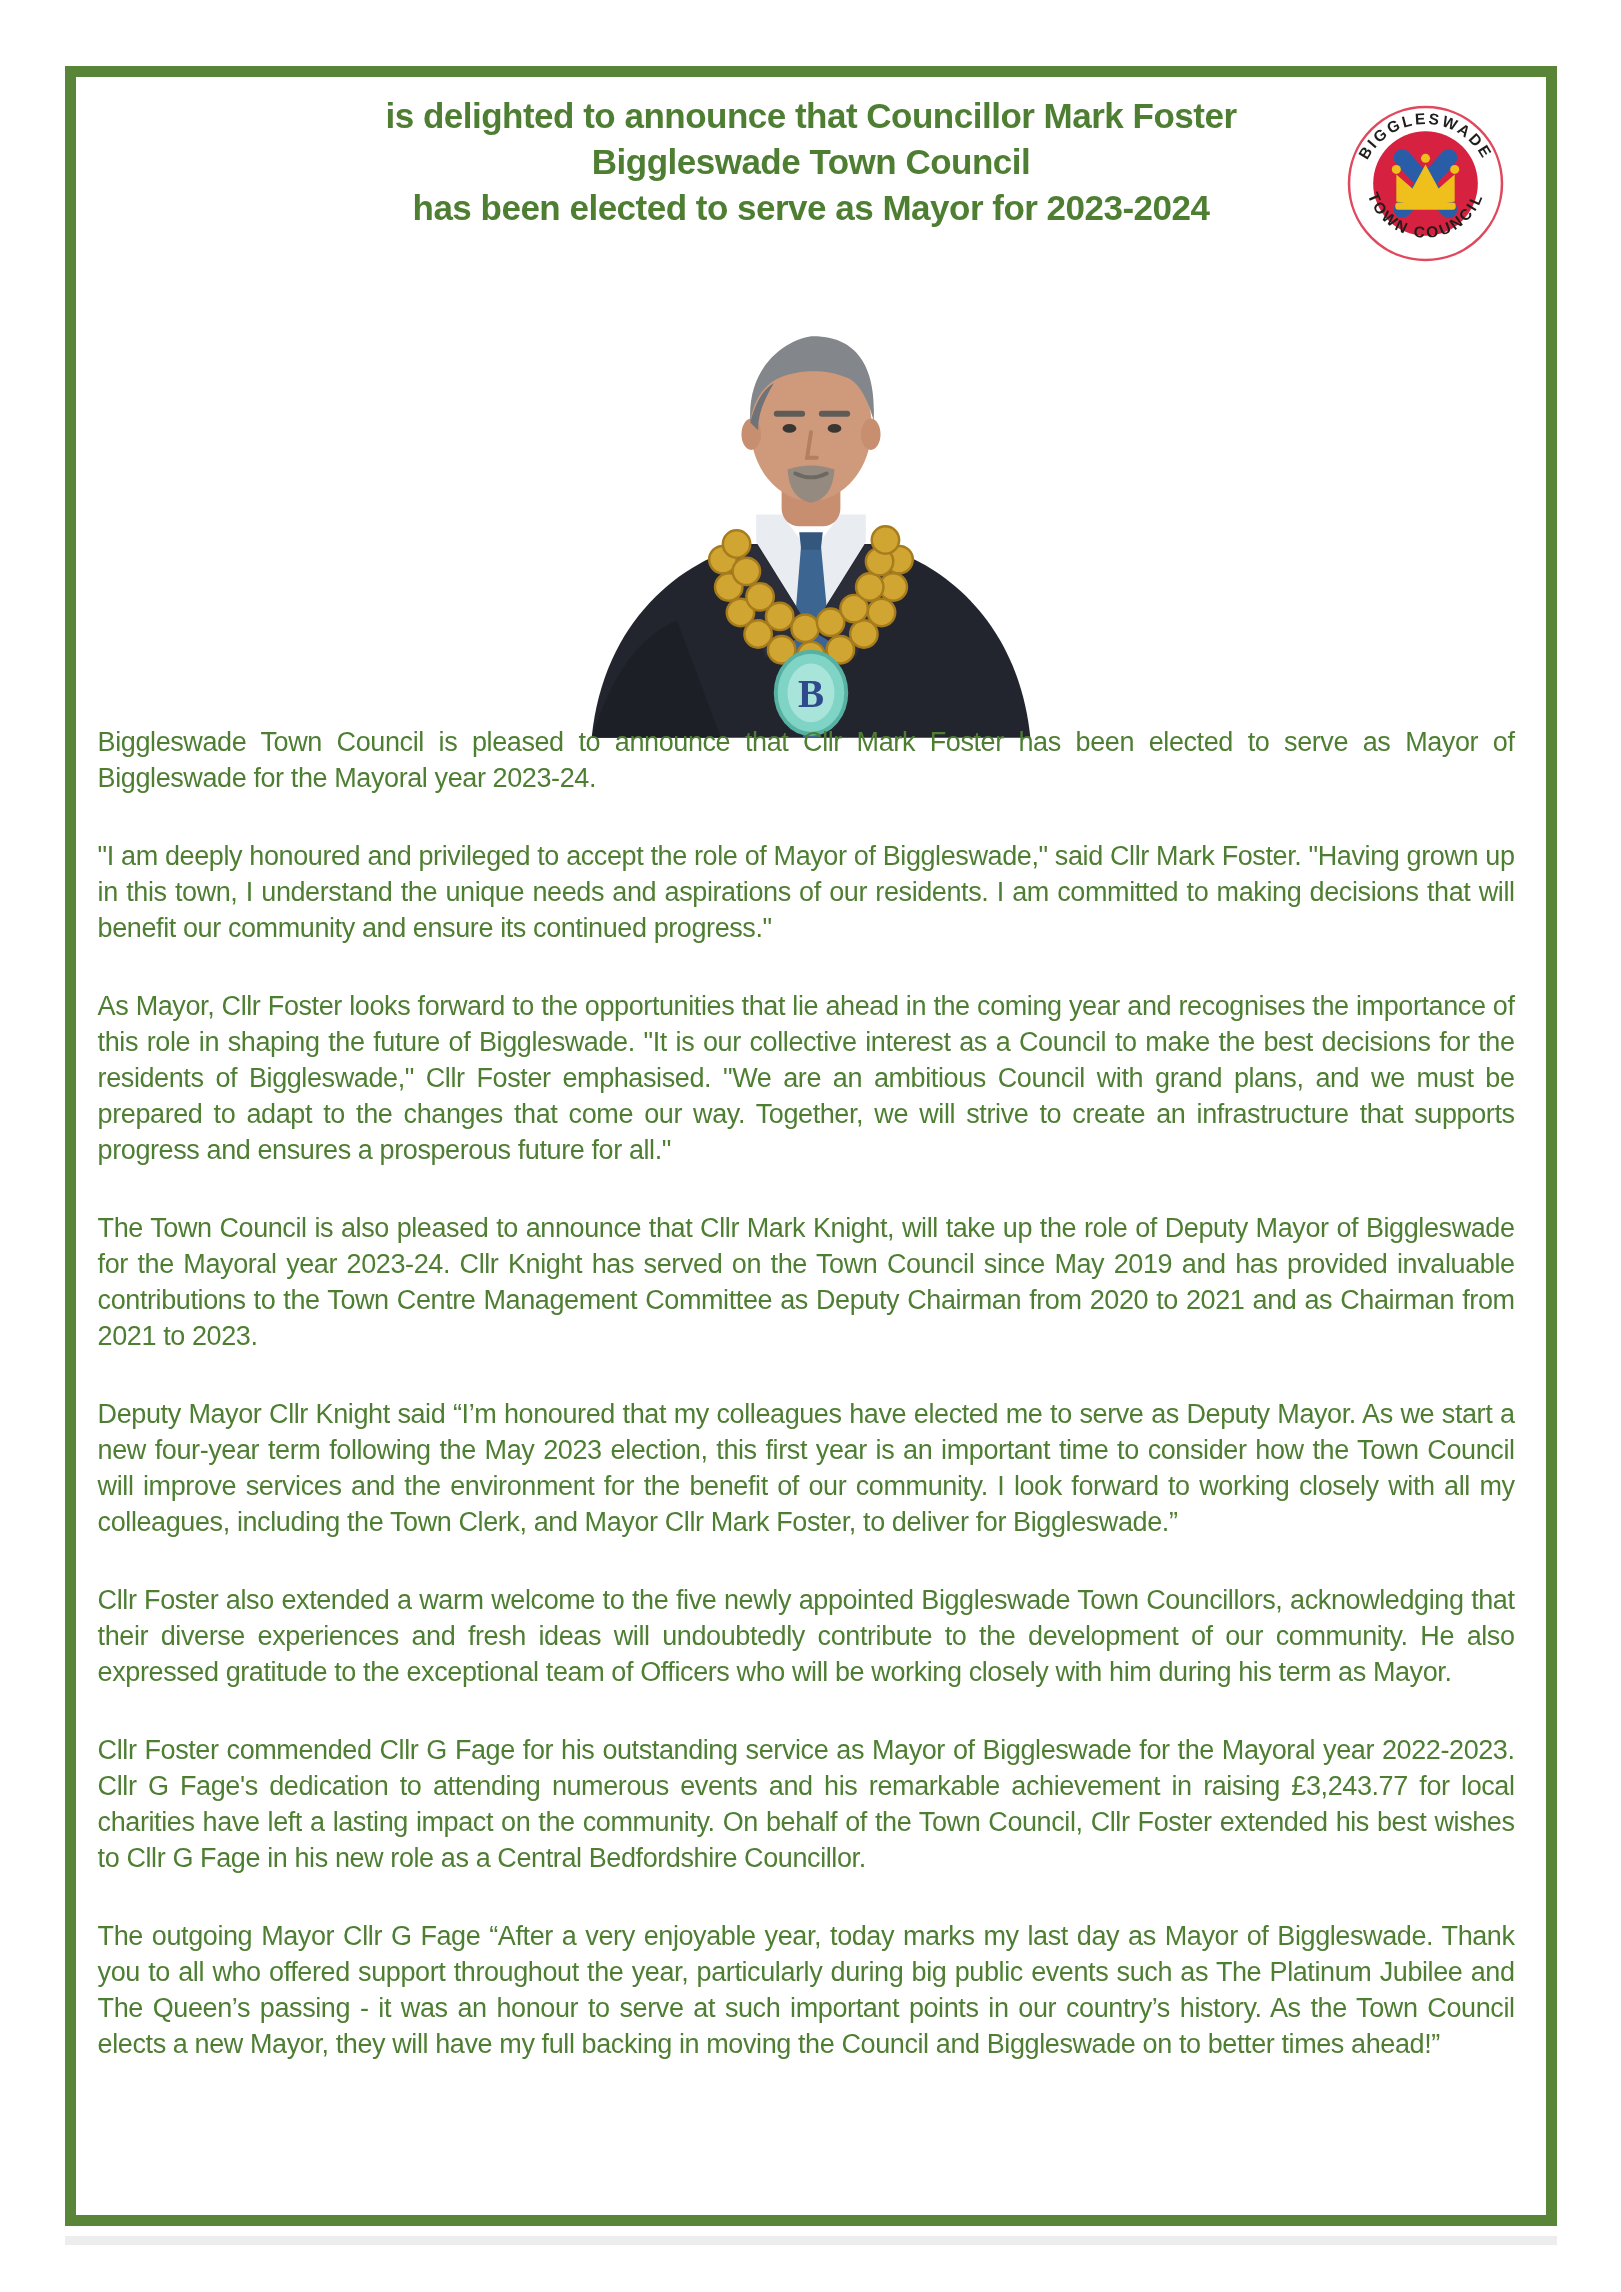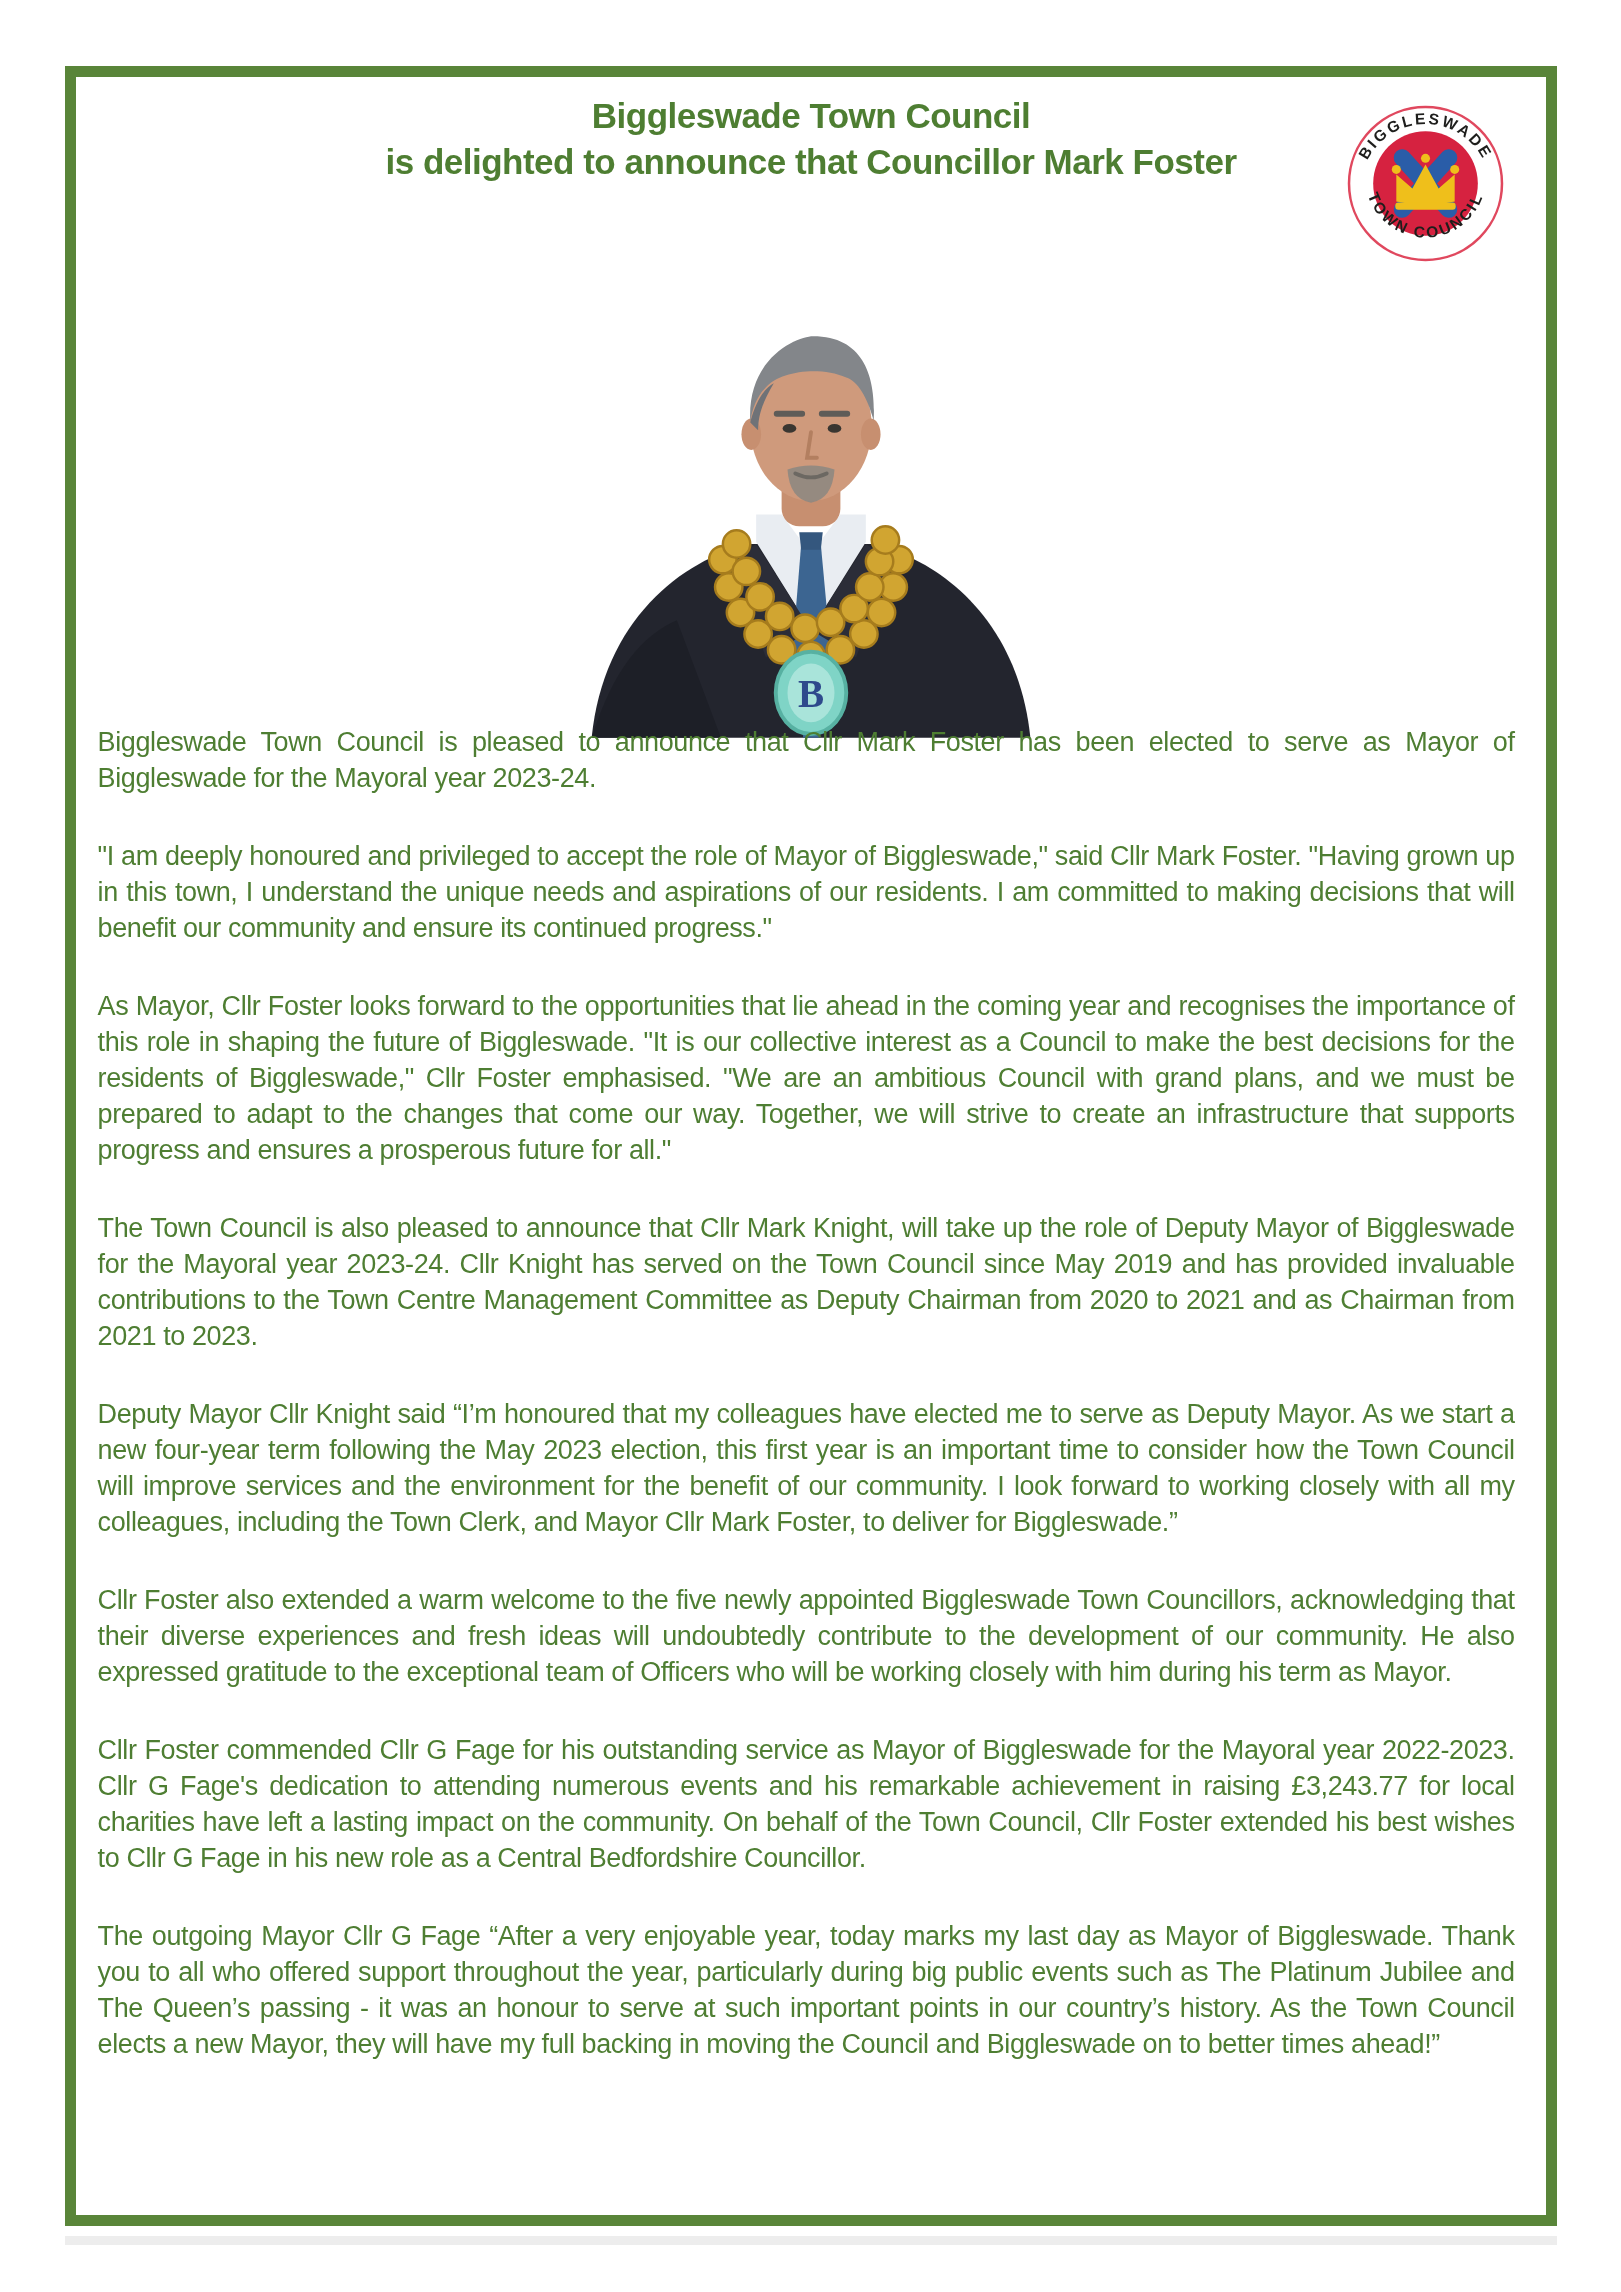--- a/index.html
+++ b/index.html
@@ -47,22 +47,23 @@
   }
   .body-text p { margin:0 0 42px 0; }
   .body-text p:last-child { margin-bottom:0;margin-top:28px; }
 </style>
 </head>
 <body>
 
 <div class="frame">
 
   <div class="title-block">
+    <div>is delighted to announce that Councillor Mark Foster</div>
     <div>Biggleswade Town Council</div>
-    <div>is delighted to announce that Councillor Mark Foster</div>
+    <div>has been elected to serve as Mayor for 2023-2024</div>
   </div>
 
   <div class="logo">
     <svg viewBox="0 0 158 158" width="159" height="159">
       <circle cx="79" cy="79" r="76" fill="#ffffff" stroke="#e0485e" stroke-width="2.5"></circle>
       <circle cx="79" cy="79" r="52" fill="#d62240"></circle>
 
       <g fill="#2a5da8">
         <rect x="36" y="70.5" width="86" height="17" rx="8.5" transform="rotate(48 79 79)"></rect>
         <rect x="36" y="70.5" width="86" height="17" rx="8.5" transform="rotate(-48 79 79)"></rect>

